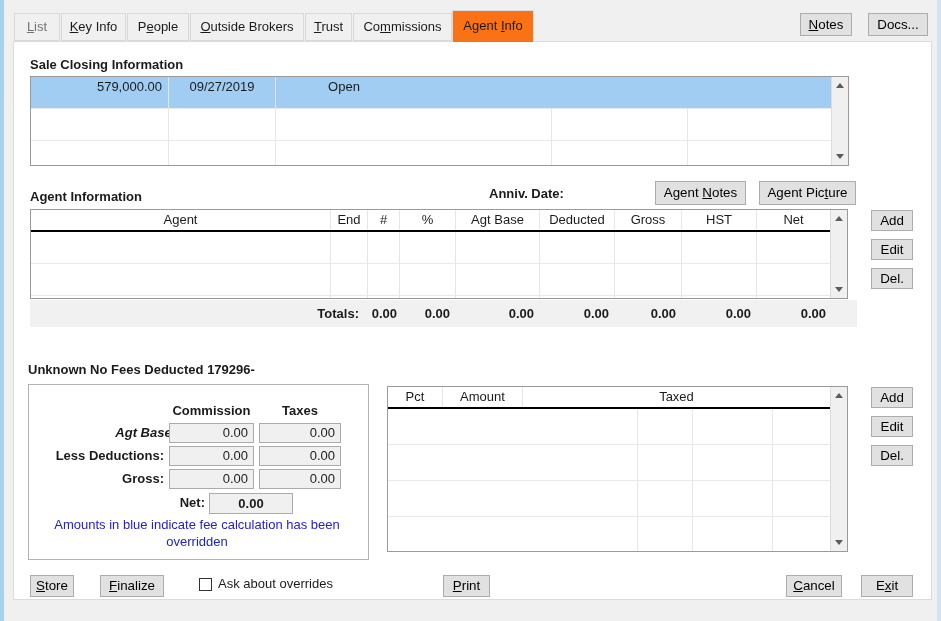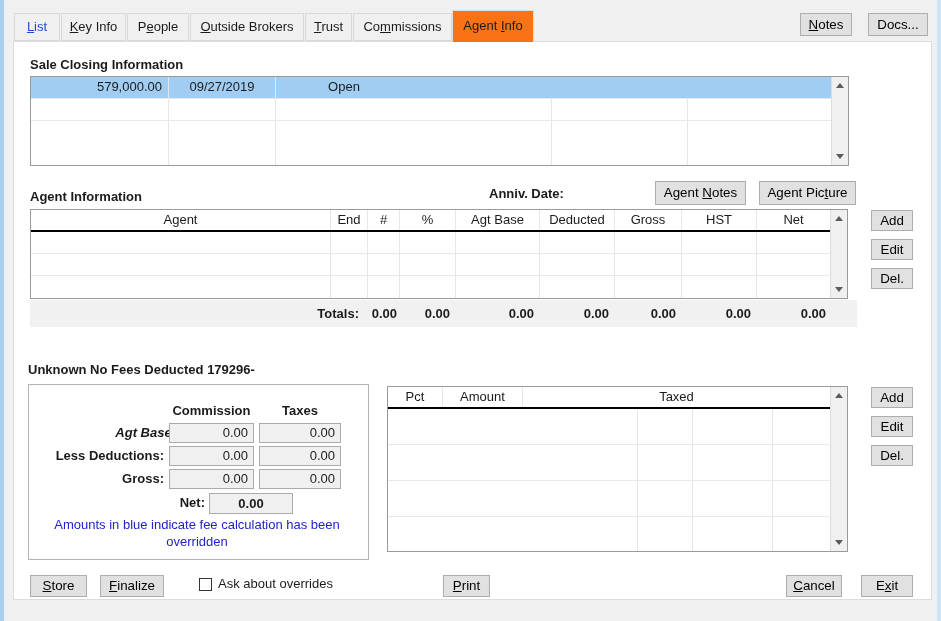--- a/index.html
+++ b/index.html
@@ -18,32 +18,32 @@
 
   
   .page { position:absolute; left:13px; top:41px; width:919px; height:559px;
           background:#fff; border:1px solid #dcdcdc; }
 
   
   .tab { position:absolute; top:13px; height:28px; background:#f0f0f0;
          border:1px solid #d9d9d9; text-align:center; line-height:25px; z-index:2; cursor:default; }
   .tab.active { top:10px; height:32px; background:#f97316; border:1px solid #dcdcdc;
                 border-bottom:none; line-height:30px; z-index:3; }
-  .tab.disabled { color:#1d4ed8; }
+  .tab.disabled { color:#737373; }
 
   
   .btn { position:absolute; background:#e1e1e1; border:1px solid #adadad;
          text-align:center; line-height:20px; cursor:default; }
 
   .sect-title { position:absolute; font-weight:bold; }
 
   
   .tbl { position:absolute; background:#fff; border:1px solid #9a9a9a; display:flex; }
   .tbl-main { flex:1; display:flex; flex-direction:column; min-width:0; }
-  .trow { display:flex; height:22px; flex:0 0 auto; }
+  .trow { display:flex; height:32px; flex:0 0 auto; }
   .trow.thead { border-bottom:2px solid #000; height:22px; }
   .trow.body { border-bottom:1px solid #e9e9e9; }
   .trow.tall { height:36px; }
   .trow.fill { flex:1 1 auto; border-bottom:none; }
   .tc { border-right:1px solid #e6e6e6; overflow:hidden; white-space:nowrap;
         line-height:20px; height:100%; }
   .tc:last-child { border-right:none; }
   .tc.c { text-align:center; }
   .tc.r { text-align:right; padding-right:6px; }
   .tc.flex1 { flex:1; }
@@ -272,19 +272,19 @@
     <div class="sb-btn down">
         <span class="tri-down"></span>
       </div>
   </div>
 </div>
 
 <button class="btn" style="left:871px;top:387px;width:42px;height:21px;line-height:19px;">Add</button>
 <button class="btn" style="left:871px;top:416px;width:42px;height:21px;line-height:19px;">Edit</button>
 <button class="btn" style="left:871px;top:445px;width:42px;height:21px;line-height:19px;">Del.</button>
 
-<button class="btn" style="left:30px;top:575px;width:57px;height:22px;"><u>S</u>tore</button>
+<button class="btn" style="left:30px;top:575px;width:44px;height:22px;"><u>S</u>tore</button>
 <button class="btn" style="left:100px;top:575px;width:64px;height:22px;"><u>F</u>inalize</button>
 <span class="cb"></span>
 <span class="cb-label">Ask about overrides</span>
 <button class="btn" style="left:443px;top:575px;width:47px;height:22px;"><u>P</u>rint</button>
 <button class="btn" style="left:786px;top:575px;width:56px;height:22px;"><u>C</u>ancel</button>
 <button class="btn" style="left:861px;top:575px;width:52px;height:22px;">E<u>x</u>it</button>
 
 </body></html>

